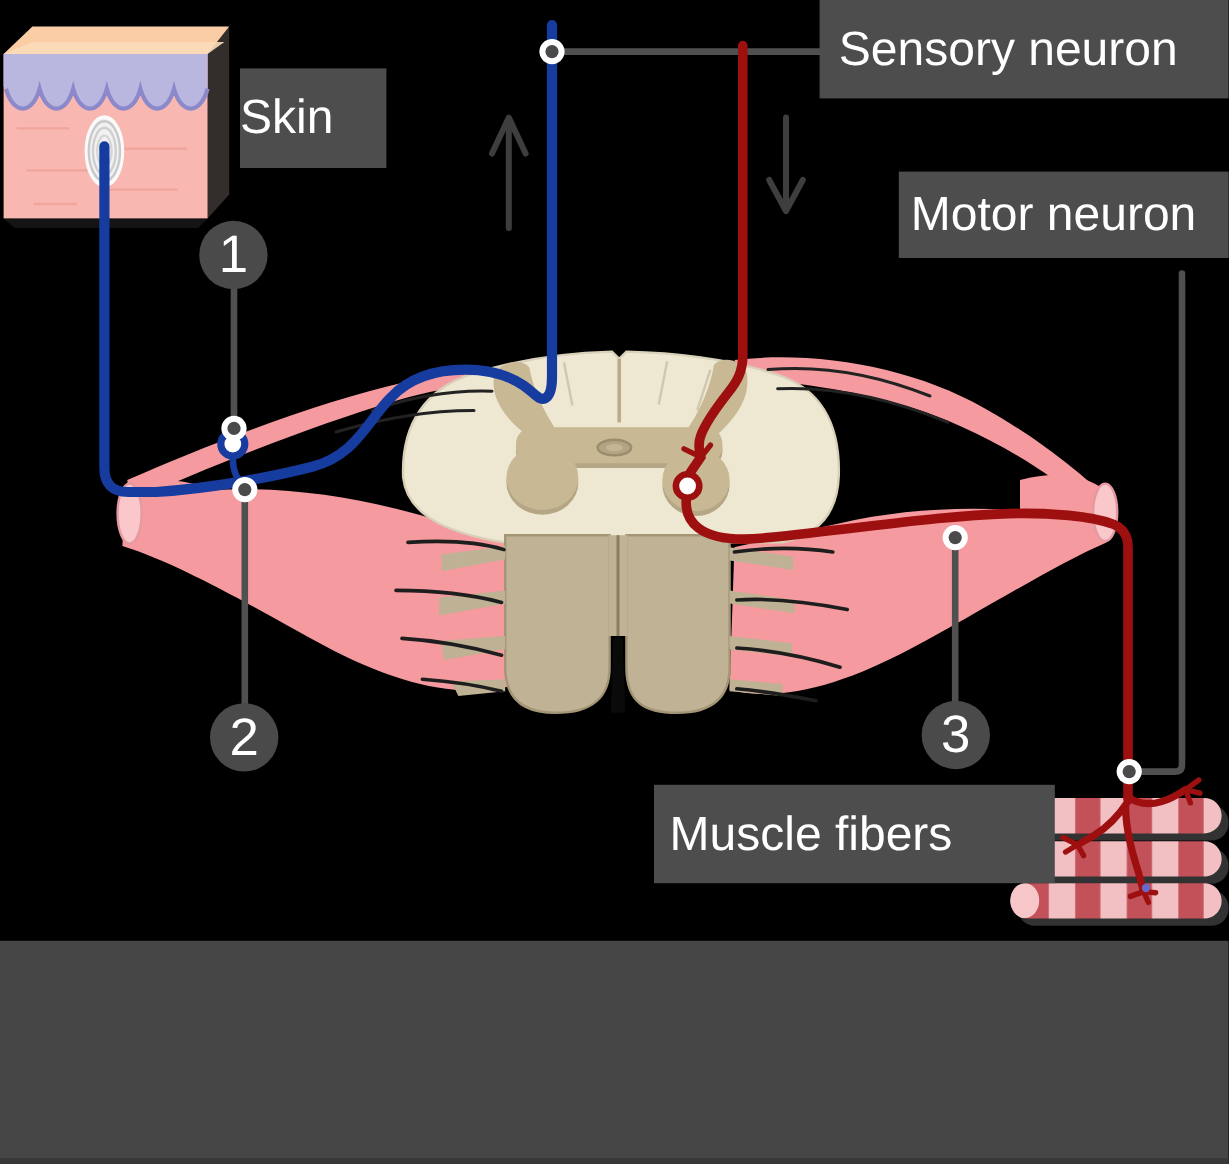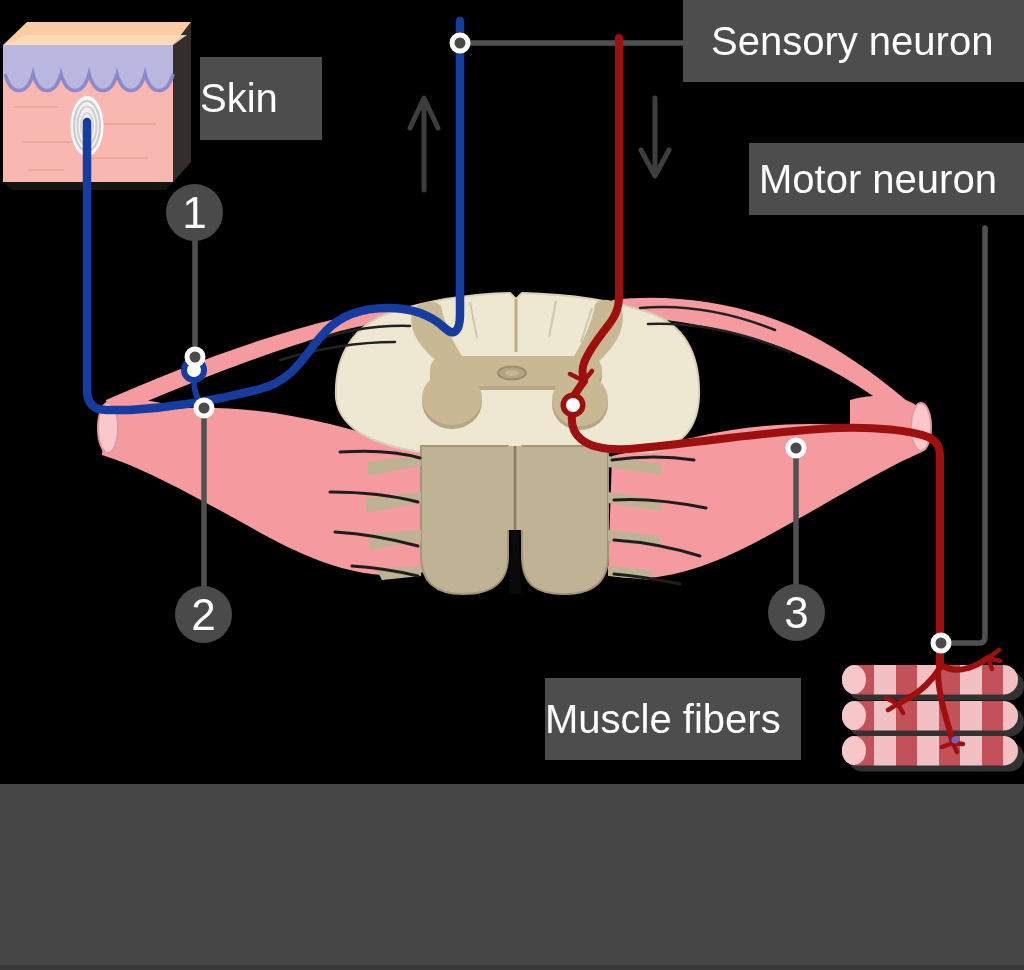--- a/index.html
+++ b/index.html
@@ -245,29 +245,29 @@
         <circle cx="941" cy="643" r="10.5" fill="#FFFFFF"></circle>
           <circle cx="941" cy="643" r="5.5" fill="#4A4A4A"></circle>
       </g>
     </g>
   </svg>
 
   <div class="label-box centered" style="left:200px;top:57px;width:122px;height:83px;">
     <span>Skin</span>
   </div>
 
-  <div class="label-box" style="left:683px;top:0px;width:341px;height:82px;padding-left:28px;">
+  <div class="label-box" style="left:683px;top:0px;width:341px;height:82px;padding-left:16px;">
     <span>Sensory neuron</span>
   </div>
 
   <div class="label-box" style="left:728px;top:143px;width:296px;height:72px;padding-left:10px;margin-left:21px;">
     <span>Motor neuron</span>
   </div>
 
-  <div class="label-box centered" style="left:545px;top:678px;width:256px;height:82px;">
+  <div class="label-box centered" style="left:545px;top:654px;width:334px;height:82px;padding-left:13px;">
     <span>Muscle fibers</span>
   </div>
 
   <div class="marker" style="left:166px;top:184px;">
     <span>1</span>
   </div>
   <div class="marker" style="left:175px;top:586px;">
     <span>2</span>
   </div>
   <div class="marker" style="left:768px;top:584px;">

